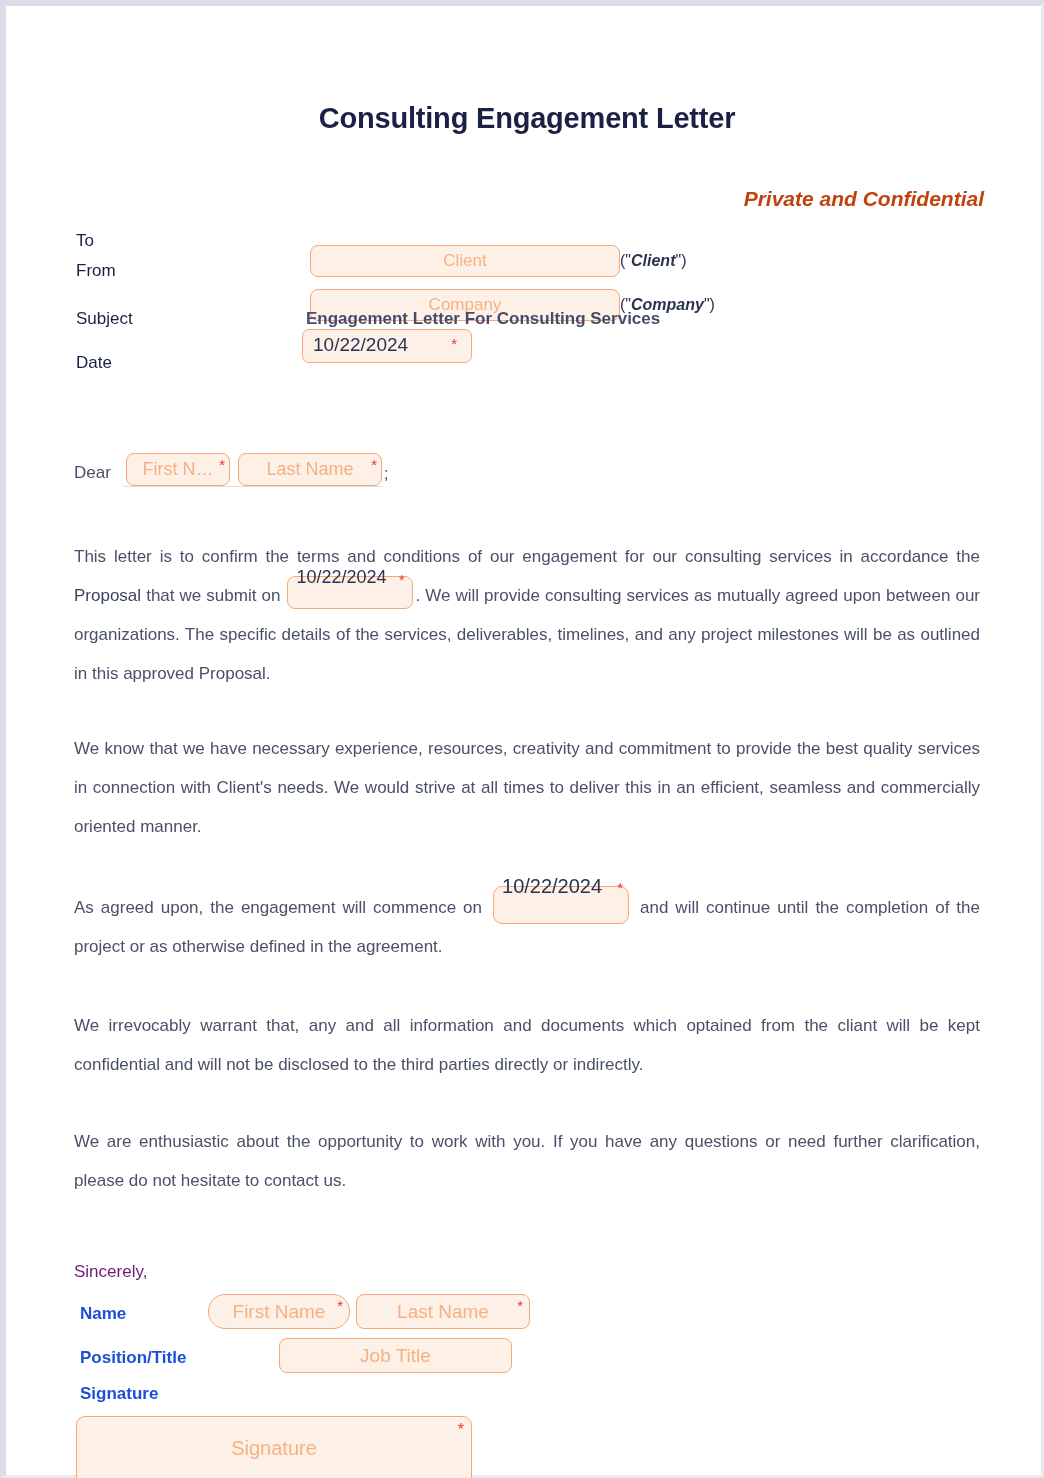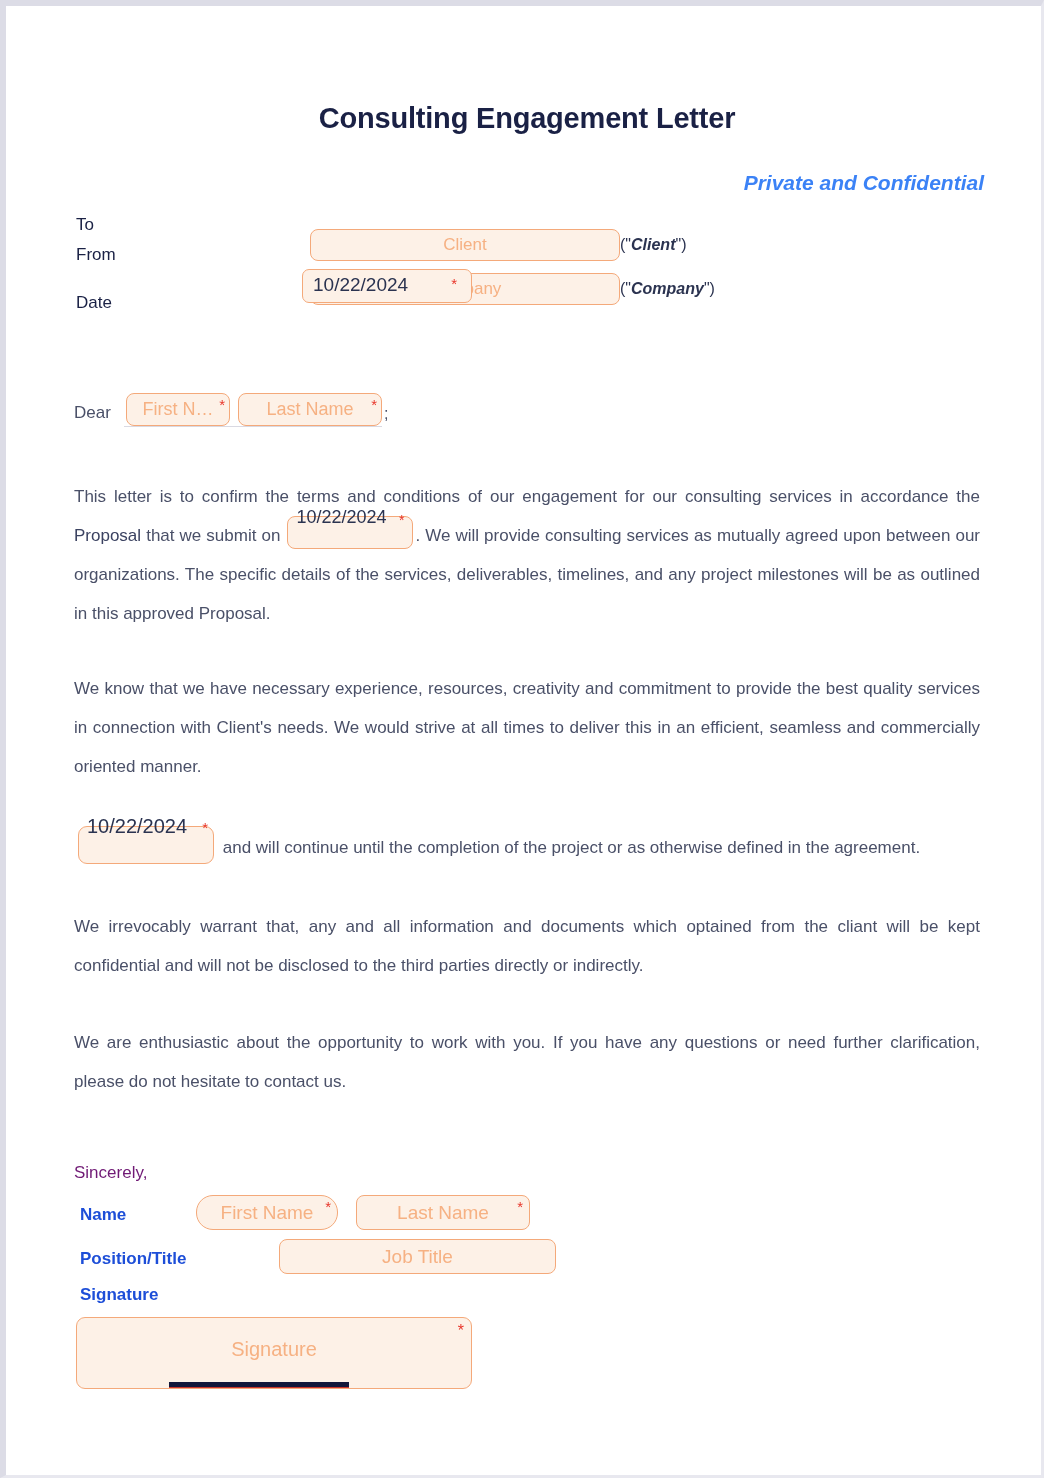--- a/index.html
+++ b/index.html
@@ -38,22 +38,22 @@
     margin-top: 96px;
     letter-spacing: -0.2px;
   }
 
   
   .confidential {
     text-align: right;
     font-size: 21px;
     font-weight: bold;
     font-style: italic;
-    color: #3b82f6;
-    margin-top: 36px;
+    color: #c2410c;
+    margin-top: 52px;
     padding-right: 2px;
   }
 
   
   .fld {
     display: inline-block;
     position: relative;
     background: #fdf1e7;
     border: 1.6px solid #f4a97a;
     border-radius: 7px;
@@ -234,27 +234,27 @@
     color: #1d4ed8;
   }
   .fld-name-lg {
     position: absolute;
     top: 0;
     height: 35px;
     font-size: 19px;
     line-height: 33px;
     border-radius: 8px;
   }
-  .fld-first-lg { left: 128px; width: 142px; border-radius: 17px; }
+  .fld-first-lg { left: 140px; width: 142px; border-radius: 17px; }
   .fld-last-lg { left: 288px; width: 174px; }
   .fld-name-lg .ast { right: 6px; top: 3px; }
   .fld-job {
     position: absolute;
     left: 211px; top: 0;
-    width: 277px; height: 35px;
+    width: 233px; height: 35px;
     font-size: 19px;
     line-height: 33px;
     border-radius: 8px;
   }
   .sig-title-row { height: 44px; }
   .sig-head-row { height: 34px; }
   .sig-box {
     position: relative;
     margin-left: 8px;
     width: 396px; height: 72px;
@@ -310,20 +310,24 @@
 
       <div class="meta-row">
         <span class="meta-label" style="top:4px;">From</span>
         <span class="meta-field-wrap" style="top:0px;">
           <span class="fld fld-party">
             <span class="ph">Company</span>
           </span><span class="paren"><span>("</span><i>Company</i><span>")</span></span>
         </span>
       </div>
 
+      <div class="meta-row">
+        <span class="meta-label" style="top:8px;">Subject</span>
+        <span class="subject-val" style="top:8px;">Engagement Letter For Consulting Services</span>
+      </div>
 
       <div class="meta-row">
         <span class="meta-label" style="top:8px;">Date</span>
         <span class="fld fld-date-hdr">
           <span class="ph val" style="text-align:left;">10/22/2024</span>
           <span class="ast">*</span>
         </span>
       </div>
     </div>
 
@@ -338,21 +342,21 @@
         <span class="ph">Last Name</span>
         <span class="ast">*</span>
       </span>
       <span class="semi">;</span>
     </div>
 
     <div class="para first"><span>This letter is to confirm the terms and conditions of our engagement for our consulting services in accordance the </span><b>Proposal</b><span> that we submit on </span><span class="fld-date-inline"><span class="dv">10/22/2024</span><span class="ast">*</span></span><span>. We will provide consulting services as mutually agreed upon between our organizations. The specific details of the services, deliverables, timelines, and any project milestones will be as outlined in this approved Proposal.</span></div>
 
     <div class="para" style="margin-top:36px;">We know that we have necessary experience, resources, creativity and commitment to provide the best quality services in connection with Client's needs. We would strive at all times to deliver this in an efficient, seamless and commercially oriented manner.</div>
 
-    <div class="para" style="margin-top:40px;"><span class="fld-date-inline2"><span class="dv">10/22/2024</span><span class="ast">*</span></span><span> and will continue until the completion of the project or as otherwise defined in the agreement.</span></div>
+    <div class="para" style="margin-top:40px;"><span>As agreed upon, the engagement will commence on </span><span class="fld-date-inline2"><span class="dv">10/22/2024</span><span class="ast">*</span></span><span> and will continue until the completion of the project or as otherwise defined in the agreement.</span></div>
 
     <div class="para" style="margin-top:40px;">We irrevocably warrant that, any and all information and documents which optained from the cliant will be kept confidential and will not be disclosed to the third parties directly or indirectly.</div>
 
     <div class="para" style="margin-top:38px;">We are enthusiastic about the opportunity to work with you. If you have any questions or need further clarification, please do not hesitate to contact us.</div>
 
     <div class="sincerely">Sincerely,</div>
 
     <div class="sig-block">
 
       <div class="sig-row">

